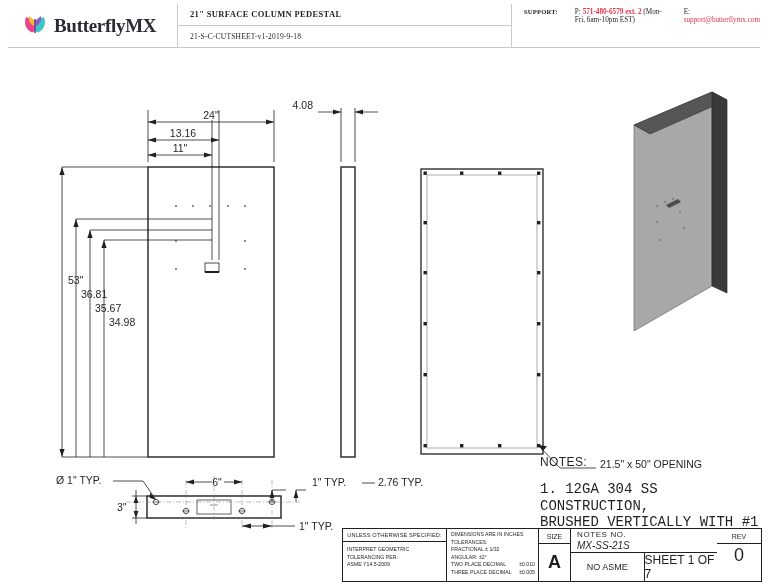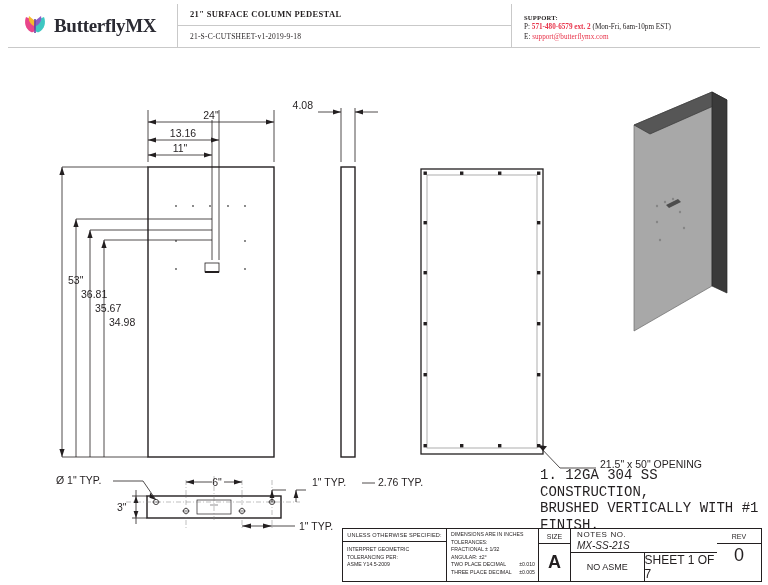--- a/index.html
+++ b/index.html
@@ -54,23 +54,23 @@
   .hdr-mid-bot {
     flex: 1 1 50%;
     display: flex; align-items: center;
     padding-left: 12px;
     font-size: 7.5px; color: #231f20;
     letter-spacing: 0.2px;
   }
   .hdr-support {
     width: 248px;
     padding: 4px 0 0 12px;
-    display: flex; flex-direction: column;
+    display: flex; flex-direction: row;
     justify-content: center;
-    gap: 2px;
+    gap: 17px;
   }
   .sup-title { font-size: 6.6px; font-weight: bold; color: #231f20; letter-spacing: .2px;}
   .sup-line { font-size: 7.2px; color: #231f20; }
   .sup-red { color: #e8334a; font-weight: bold; }
   .sup-mail { color: #e8334a; }
 
   
   #drawing {
     position: absolute;
     left: 0; top: 50px;
@@ -372,20 +372,21 @@
           <circle cx="680" cy="162" r="1.2"></circle>
           <circle cx="660" cy="190" r="1.2"></circle>
           <circle cx="684" cy="178" r="1.2"></circle>
         </g>
         <polygon points="666,155 678,149 681,152 669,158" fill="#4d4d4d" stroke="none"></polygon>
       </g>
     </svg>
   </div>
 
   <div id="notes">
+    <div class="notes-title">NOTES:</div>
     <div class="notes-body">
       <div>1. 12GA 304 SS CONSTRUCTION,</div>
       <div>BRUSHED VERTICALLY WITH #1 FINISH.</div>
     </div>
   </div>
 
   <div id="titleblock">
 
     <div class="tb-col tb-c1">
       <div class="tb-c1-top">UNLESS OTHERWISE SPECIFIED:</div>

